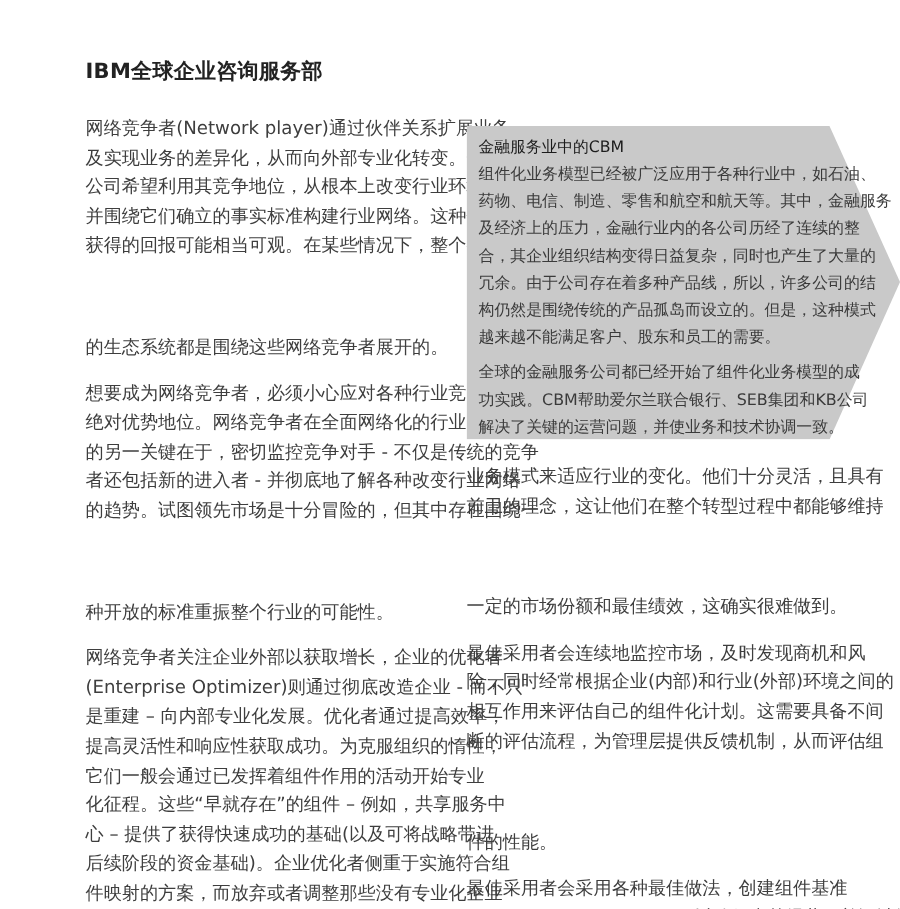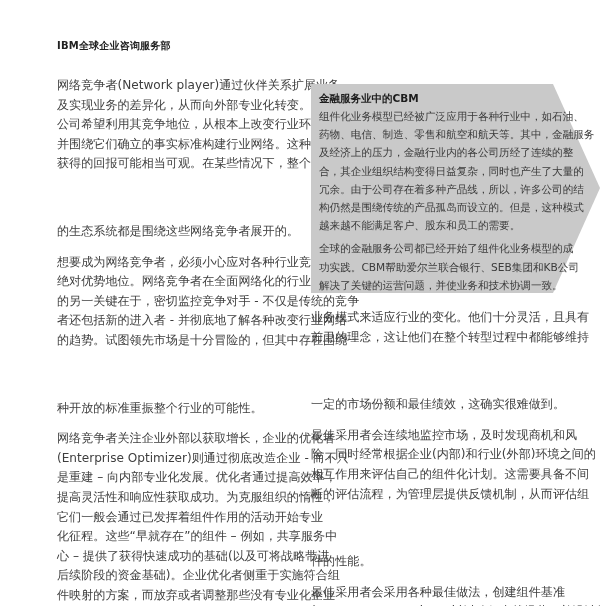--- a/index.html
+++ b/index.html
@@ -2,21 +2,21 @@
 <html><head>
   <meta charset="utf-8">
   <style>
     html, body { margin: 0; padding: 0; }
     body {
       width: 600px; height: 606px; background: #ffffff; position: relative; overflow: hidden;
       font-family: "DejaVu Sans", "Liberation Sans", sans-serif; color: #3a3a3a;
     }
     .running-header {
       position: absolute; left: 57px; top: 39px;
-      font-size: 10px; font-weight: bold; color: #222; letter-spacing: 0.2px;
+      font-size: 14px; font-weight: bold; color: #222; letter-spacing: 0.2px;
     }
     .col { position: absolute; width: 240px; }
     .col-left { left: 57px; top: 76px; }
     .col-right { left: 311px; top: 308px; }
     .para { margin: 0 0 11px 0; }
     .line {
       display: block; font-size: 12.1px; line-height: 19.6px; height: 19.6px;
       white-space: nowrap; text-align: justify; text-align-last: justify;
       overflow: visible; color: #3e3e3e;
     }
@@ -24,21 +24,21 @@
     .sidebar {
       position: absolute; left: 311px; top: 84px; width: 289px; height: 209px;
     }
     .sidebar-bg {
       position: absolute; left: 0; top: 0; width: 289px; height: 209px;
       background: #c9c9c9;
       clip-path: polygon(0 0, 242px 0, 289px 104px, 242px 209px, 0 209px);
     }
     .sidebar-content { position: absolute; left: 8px; top: 6px; width: 228px; }
     .sidebar-title {
-      font-size: 10.5px; font-weight: bold; color: #1c1c1c; line-height: 17px; height: 17px;
+      font-size: 10.5px; font-weight: normal; color: #1c1c1c; line-height: 17px; height: 17px;
       display: block;
     }
     .sline {
       display: block; font-size: 10.6px; line-height: 18.2px; height: 18.2px;
       white-space: nowrap; text-align: justify; text-align-last: justify; color: #3a3a3a;
     }
     .sline.last { text-align-last: left; }
     .spara { margin-bottom: 5px; }
   </style>
 </head>

